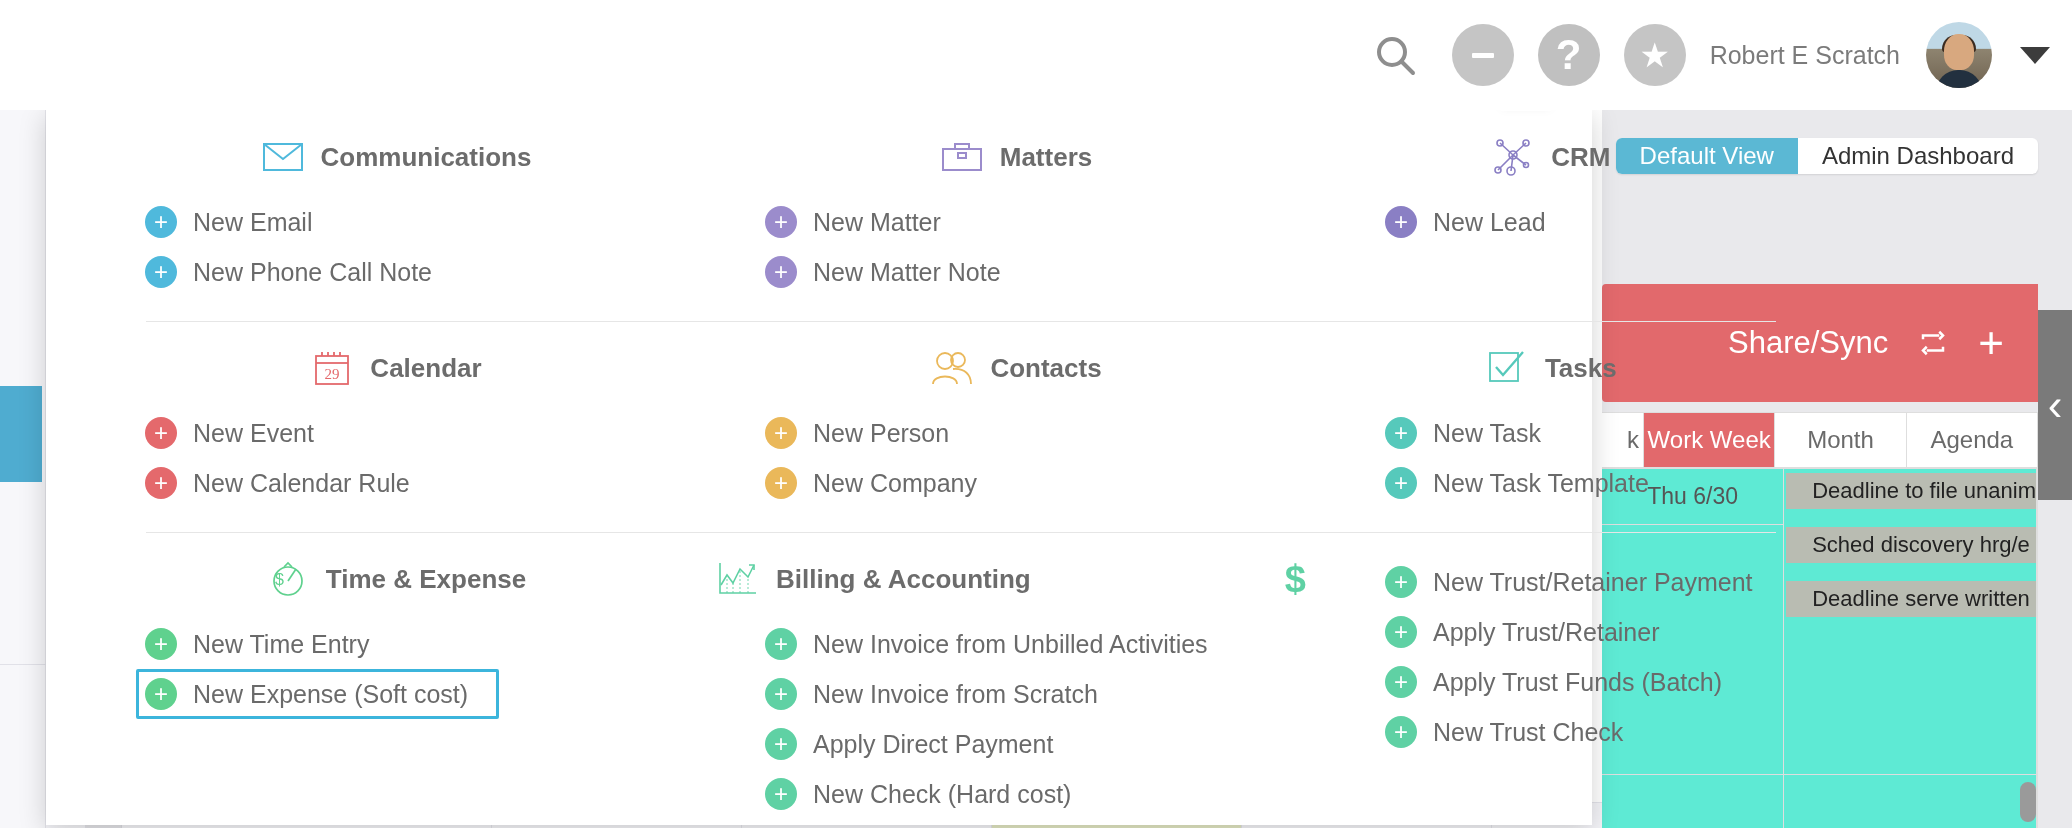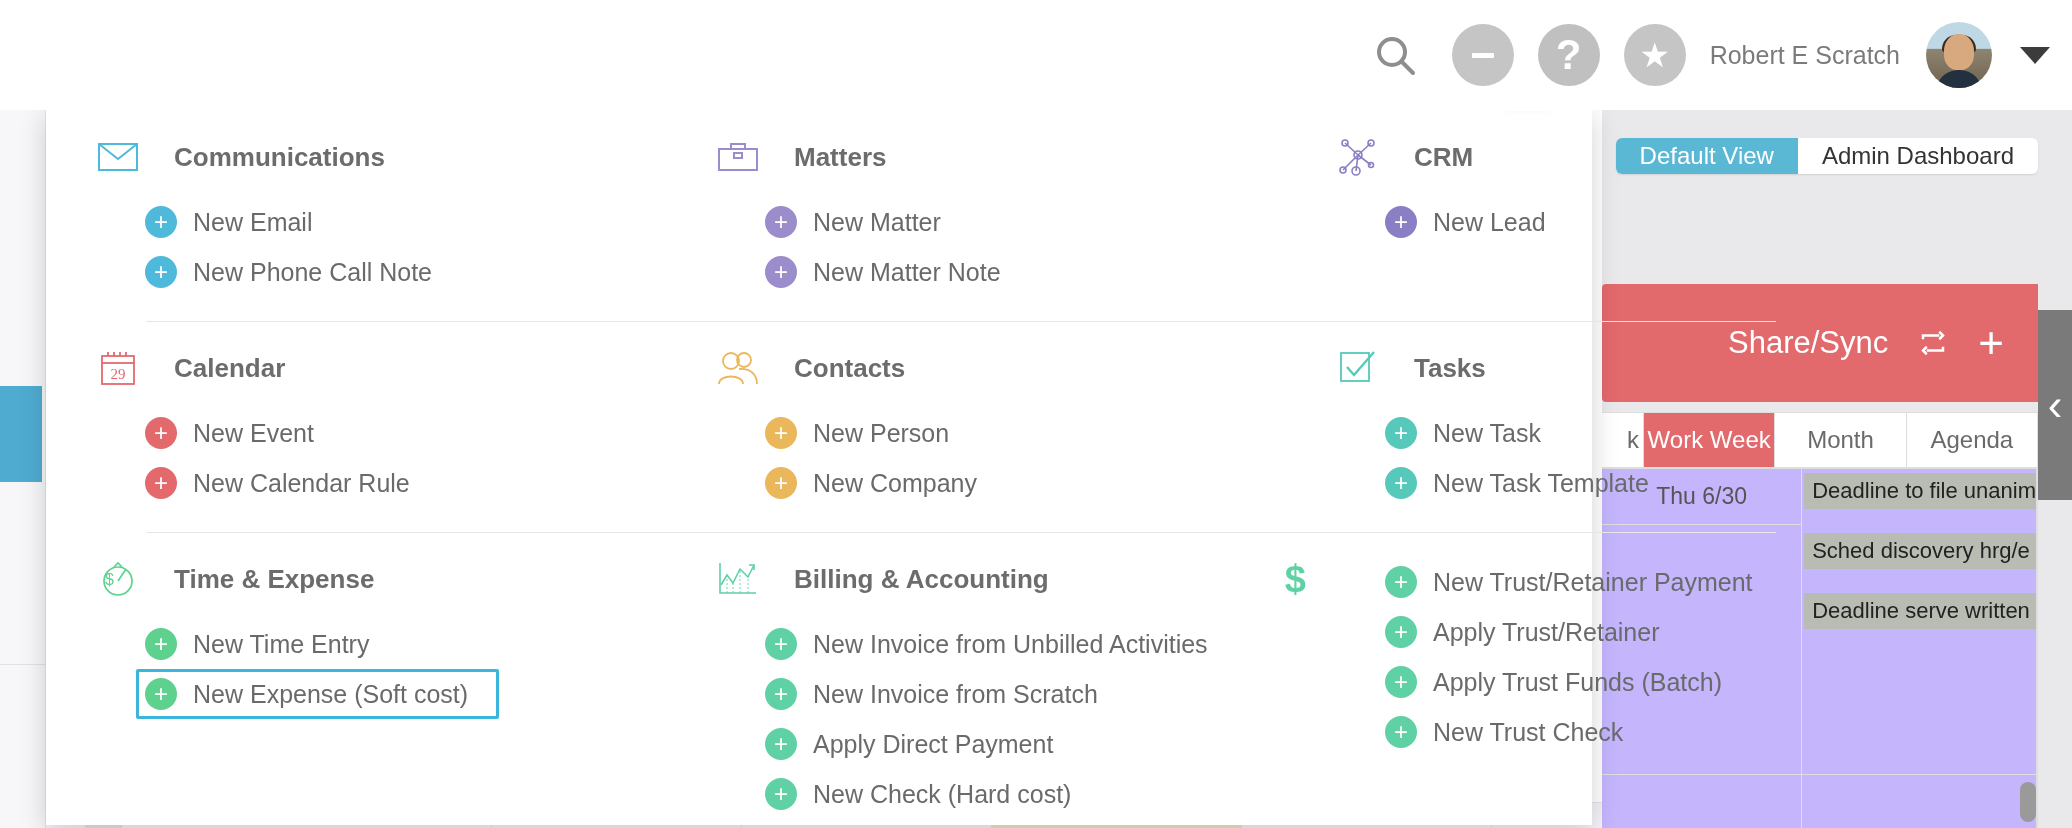--- a/index.html
+++ b/index.html
@@ -124,33 +124,33 @@
     flex: 1; display: flex; align-items: center; justify-content: center;
     font-size: 24px; color: #6a6a6a; border-right: 1px solid #dedede; cursor: pointer;
     white-space: nowrap; overflow: hidden;
   }
   .cal-modes .m:last-child { border-right: none; }
   .cal-modes .m.active { background: #e2696c; color: #ffffff; }
   .cal-modes .m.clipped { flex: 0 0 42px; justify-content: flex-end; padding-right: 4px; }
 
   .cal-grid {
     position: absolute; left: 0; right: 34px; top: 358px; bottom: 0;
-    background: #c4b5fd; border: 1px solid #dedede; border-left: none; border-bottom: none;
+    background: #5eead4; border: 1px solid #dedede; border-left: none; border-bottom: none;
     display: flex;
   }
   .cal-col { flex: 1; border-right: 1px solid #dedede; display: flex; flex-direction: column; }
   .cal-col:last-child { border-right: none; }
   .cal-col-head {
     height: 56px; display: flex; align-items: center; justify-content: center;
     font-size: 23px; color: #555; border-bottom: 1px solid #dedede; white-space: nowrap;
   }
   .cal-col-body { flex: 1; padding: 4px 0 0 2px; position: relative; }
   .cal-event {
     background: #b9bcb2; color: #222; font-size: 22px; line-height: 36px;
-    height: 36px; margin-bottom: 24px; padding-left: 8px;
+    height: 36px; margin-bottom: 18px; padding-left: 26px;
     white-space: nowrap; overflow: hidden; cursor: pointer;
   }
   .cal-footer-row {
     position: absolute; left: 0; right: 0; bottom: 0; height: 54px;
     border-top: 1px solid #dedede;
   }
   .panel-collapse {
     position: absolute; right: 0; top: 200px; width: 34px; height: 190px;
     background: #7a7a7a; display: flex; align-items: center; justify-content: center;
     cursor: pointer;
@@ -192,21 +192,21 @@
   }
   .menu-grid {
     position: absolute; left: 50px; top: 25px; right: 50px;
     display: grid; grid-template-columns: 620px 620px 1fr;
   }
   .divider-row {
     grid-column: 1 / -1; height: 1px; background: #e6e6e6; margin: 24px 10px 24px 50px;
   }
   .group { padding-right: 20px; }
   .group-head {
-    display: flex; align-items: center; gap: 34px; margin-bottom: 18px; height: 44px;
+    display: flex; align-items: center; gap: 16px; margin-bottom: 18px; height: 44px; justify-content: center;
   }
   .group-icon {
     width: 44px; height: 40px; flex: 0 0 44px;
     display: flex; align-items: center; justify-content: center;
   }
   .group-title {
     font-size: 26px; font-weight: 700; color: #6c6c6c; white-space: nowrap;
   }
   .menu-item {
     display: flex; align-items: center; gap: 16px;

